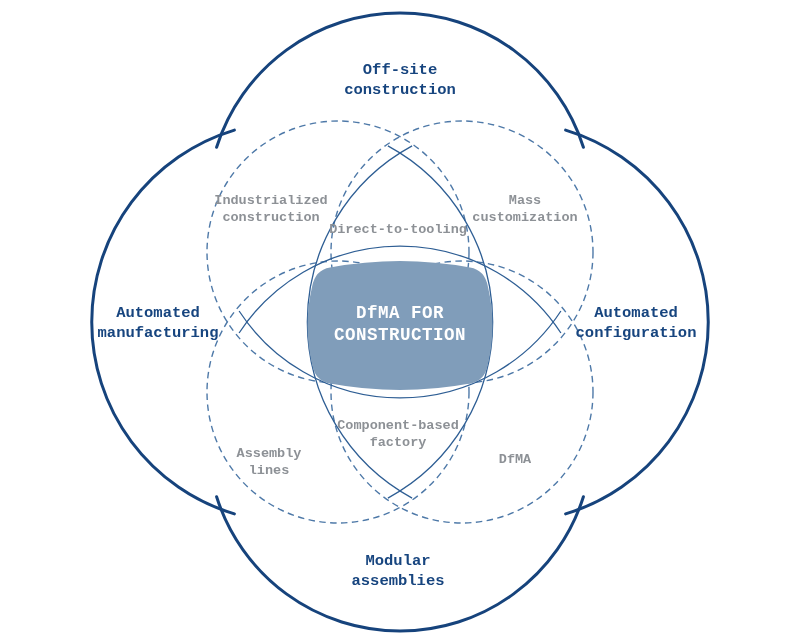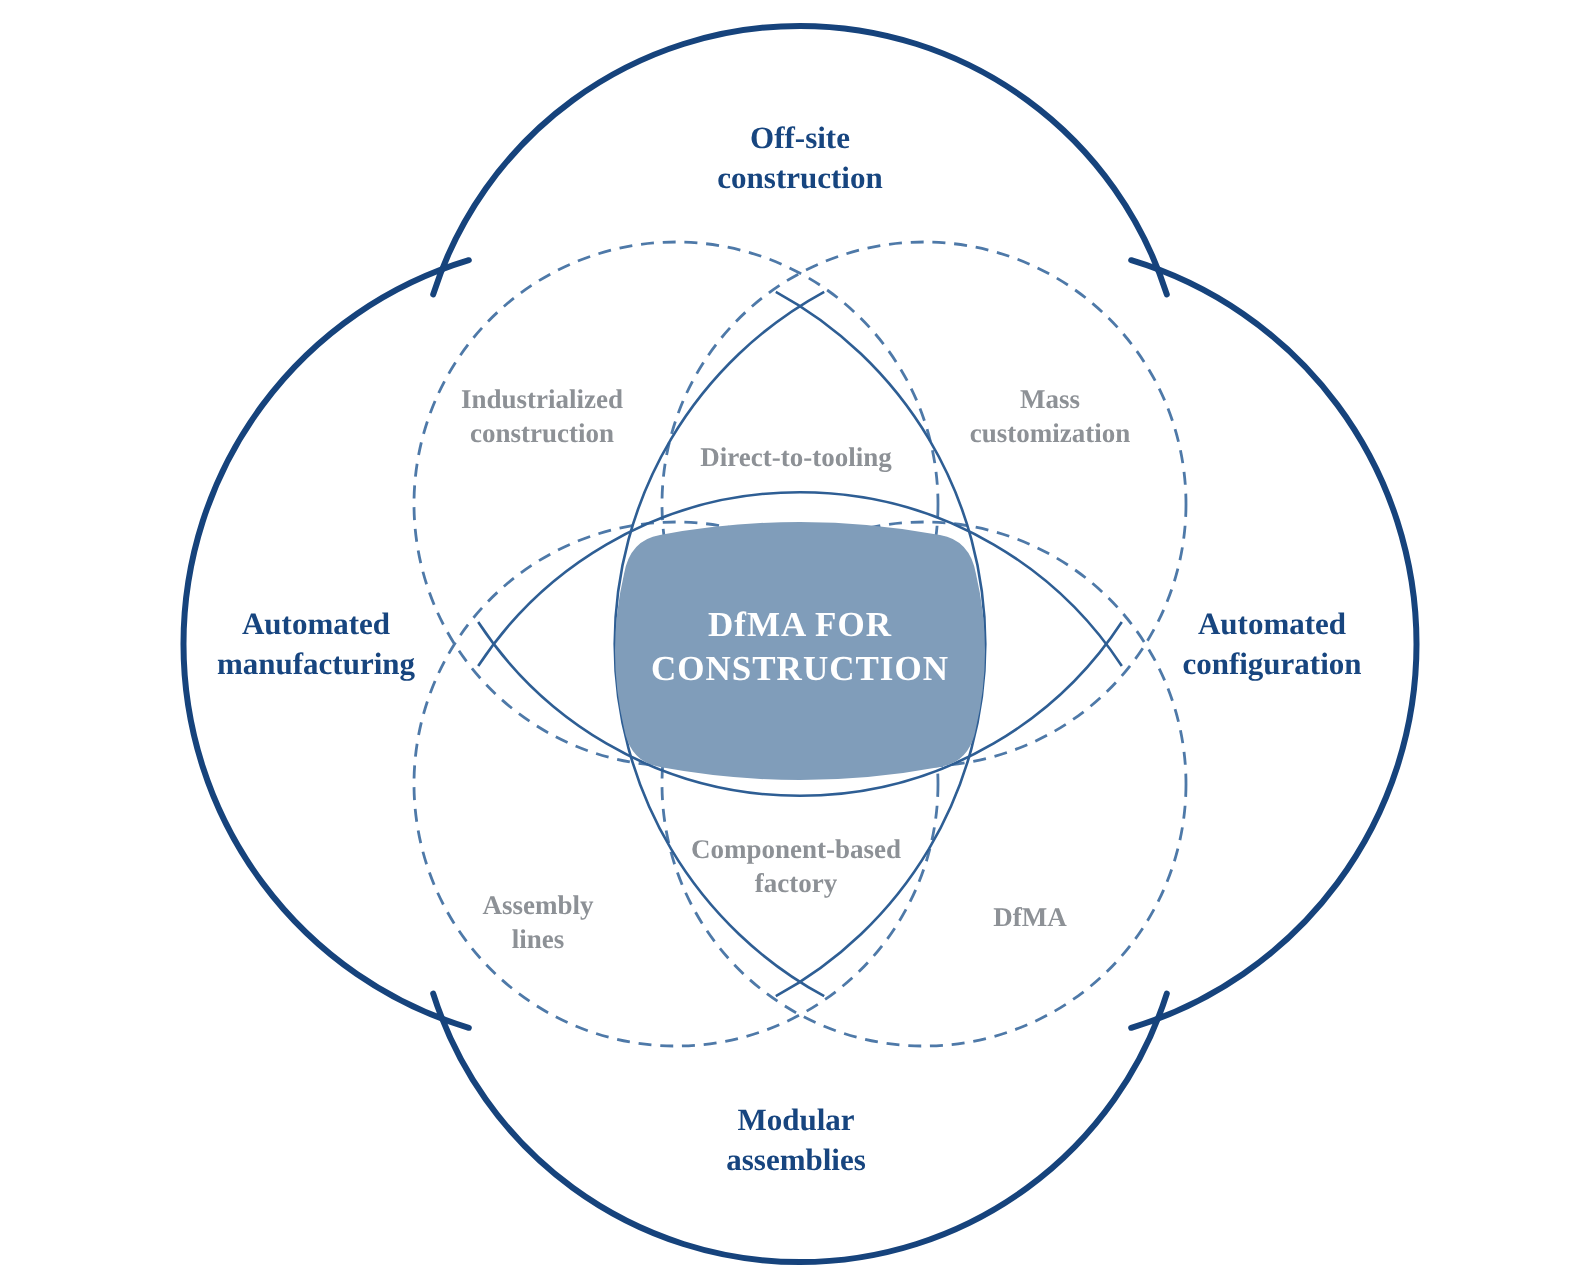--- a/index.html
+++ b/index.html
@@ -1,18 +1,18 @@
 <!DOCTYPE html>
 <html style="--background: #ffffff; --outline-navy: #16437c; --thin-arc-blue: #2e5e94; --dashed-blue: #4e79a8; --center-fill: #809dba; --navy-text: #17457f; --gray-text: #8d9196; --center-text: #ffffff;"><head>
 <meta charset="utf-8">
 <style>
   html,body{margin:0;padding:0;background:var(--background,#ffffff);}
   .stage{
     position:relative;width:793px;height:644px;background:var(--background,#ffffff);
-    font-family:Liberation Serif, serif;overflow:hidden;
+    font-family:Liberation Mono, monospace;overflow:hidden;
   }
   svg{display:block}
   .circle-dashed{fill:none;stroke:var(--dashed-blue,#4e79a8);stroke-width:1.4;stroke-dasharray:6.5 4.4;}
   .arc-thin{fill:none;stroke:var(--thin-arc-blue,#2e5e94);stroke-width:1.3;}
   .arc-thick{fill:none;stroke:var(--outline-navy,#16437c);stroke-width:3;stroke-linecap:round;}
   .center-fill{fill:var(--center-fill,#809dba);stroke:none;}
   .t-outer{font-weight:bold;font-size:15.5px;fill:var(--navy-text,#17457f);text-anchor:middle;}
   .t-inner{font-weight:600;font-size:13.5px;fill:var(--gray-text,#8d9196);text-anchor:middle;}
   .t-center{font-weight:bold;font-size:17.5px;fill:var(--center-text,#ffffff);text-anchor:middle;letter-spacing:.5px;}
 </style>

